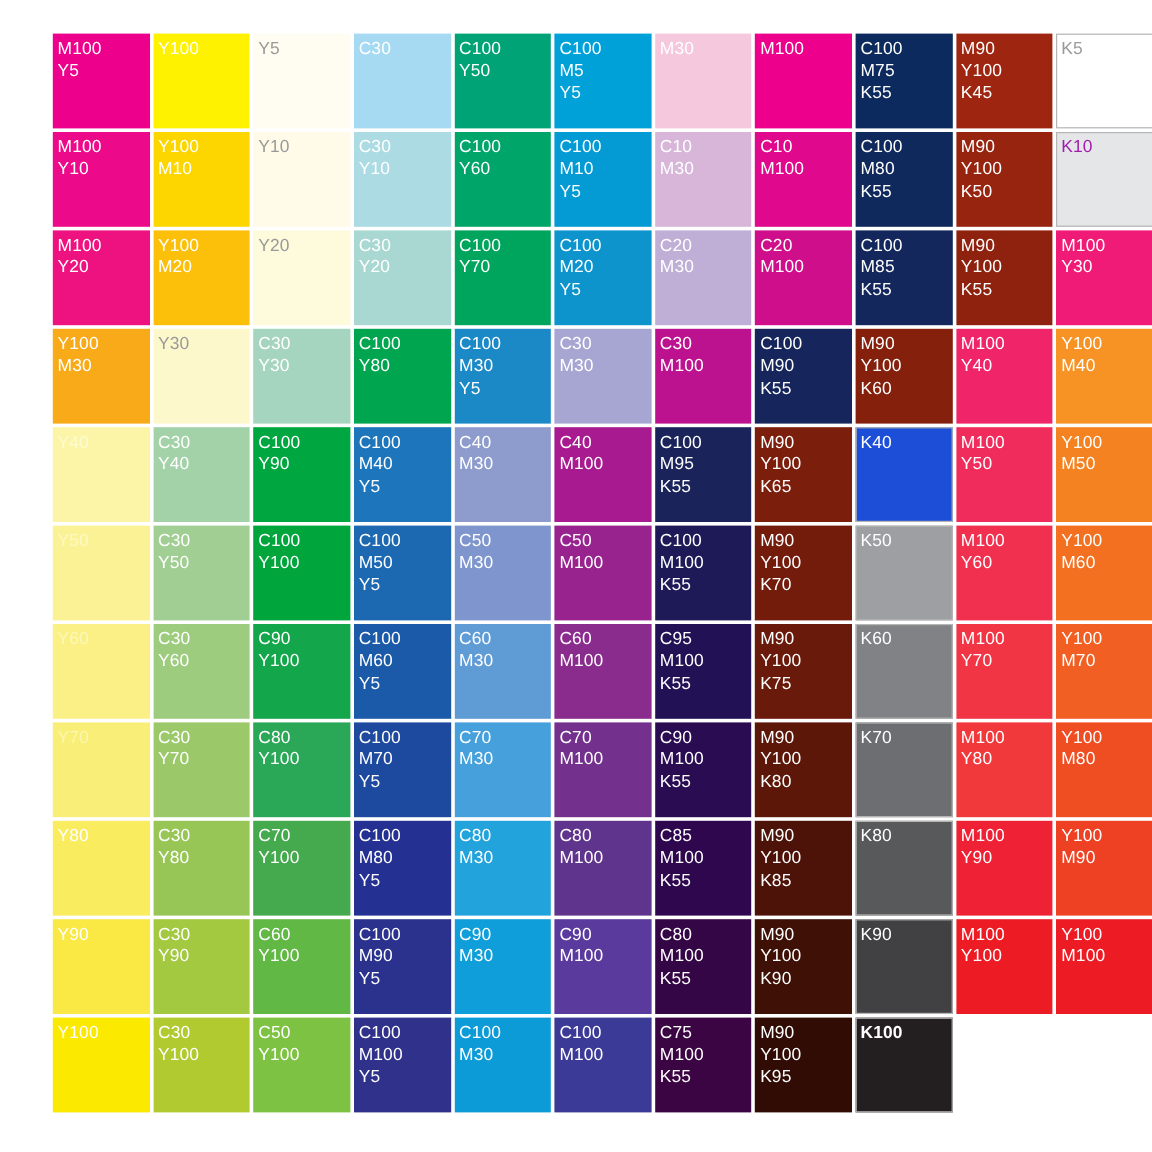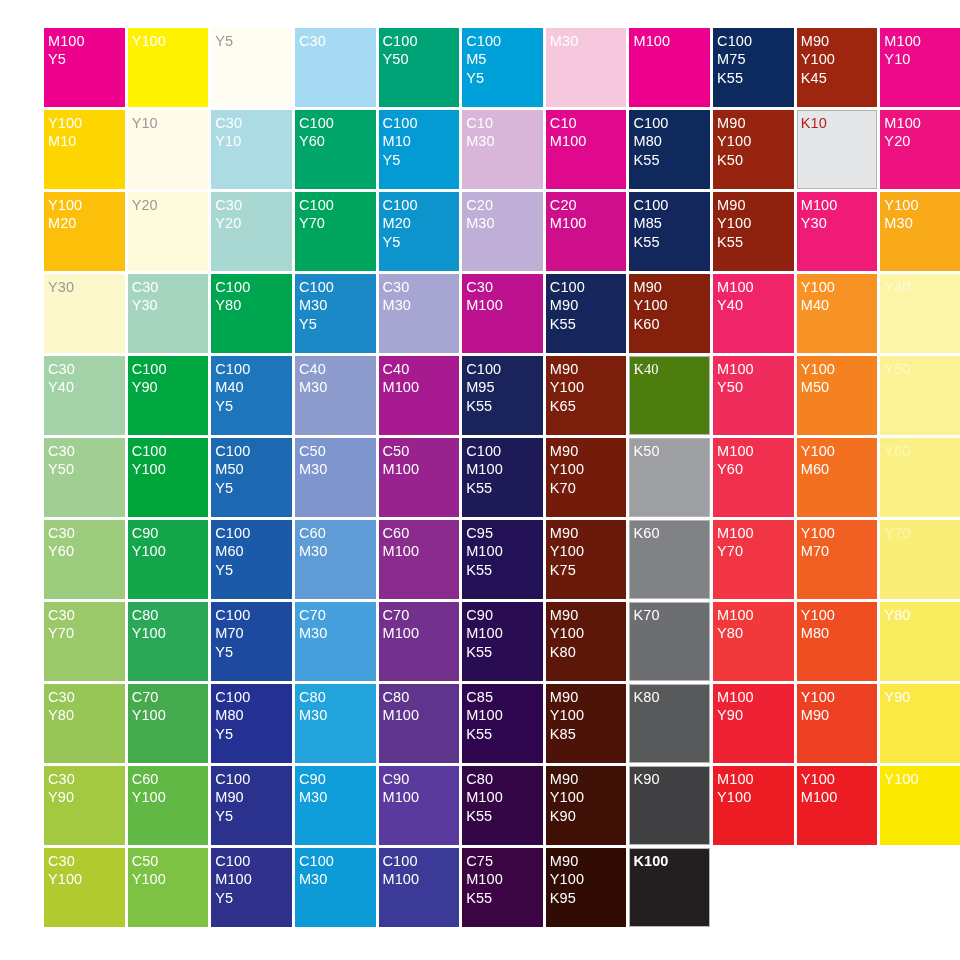--- a/index.html
+++ b/index.html
@@ -81,20 +81,23 @@
     <div class="swatch" style="background: rgb(13, 42, 94);">
       <span class="swatch-label" style="color: rgb(255, 255, 255);">C100
 M75
 K55</span>
     </div>
     <div class="swatch" style="background: rgb(158, 38, 16);">
       <span class="swatch-label" style="color: rgb(255, 255, 255);">M90
 Y100
 K45</span>
     </div>
+    <div class="swatch bordered" style="background: rgb(255, 255, 255);">
+      <span class="swatch-label" style="color: rgb(153, 153, 153);">K5</span>
+    </div>
     <div class="swatch" style="background: rgb(237, 10, 138);">
       <span class="swatch-label" style="color: rgb(255, 255, 255);">M100
 Y10</span>
     </div>
     <div class="swatch" style="background: rgb(253, 214, 0);">
       <span class="swatch-label" style="color: rgb(255, 255, 255);">Y100
 M10</span>
     </div>
     <div class="swatch" style="background: rgb(255, 251, 232);">
       <span class="swatch-label" style="color: rgb(153, 153, 153);">Y10</span>
@@ -124,21 +127,21 @@
       <span class="swatch-label" style="color: rgb(255, 255, 255);">C100
 M80
 K55</span>
     </div>
     <div class="swatch" style="background: rgb(151, 36, 15);">
       <span class="swatch-label" style="color: rgb(255, 255, 255);">M90
 Y100
 K50</span>
     </div>
     <div class="swatch bordered" style="background: rgb(228, 230, 232);">
-      <span class="swatch-label" style="color: #b91c1c;">K10</span>
+      <span class="swatch-label" style="color: #a21caf;">K10</span>
     </div>
     <div class="swatch" style="background: rgb(238, 18, 129);">
       <span class="swatch-label" style="color: rgb(255, 255, 255);">M100
 Y20</span>
     </div>
     <div class="swatch" style="background: rgb(252, 192, 11);">
       <span class="swatch-label" style="color: rgb(255, 255, 255);">Y100
 M20</span>
     </div>
     <div class="swatch" style="background: rgb(254, 250, 220);">
@@ -252,21 +255,21 @@
     <div class="swatch" style="background: rgb(26, 35, 90);">
       <span class="swatch-label" style="color: rgb(255, 255, 255);">C100
 M95
 K55</span>
     </div>
     <div class="swatch" style="background: rgb(124, 30, 12);">
       <span class="swatch-label" style="color: rgb(255, 255, 255);">M90
 Y100
 K65</span>
     </div>
-    <div class="swatch bordered" style="background: #4d7c0f; font-family: Liberation Serif, serif;">
+    <div class="swatch bordered" style="background: #1d4ed8;">
       <span class="swatch-label" style="color: rgb(255, 255, 255);">K40</span>
     </div>
     <div class="swatch" style="background: rgb(240, 44, 92);">
       <span class="swatch-label" style="color: rgb(255, 255, 255);">M100
 Y50</span>
     </div>
     <div class="swatch" style="background: rgb(245, 130, 32);">
       <span class="swatch-label" style="color: rgb(255, 255, 255);">Y100
 M50</span>
     </div>

